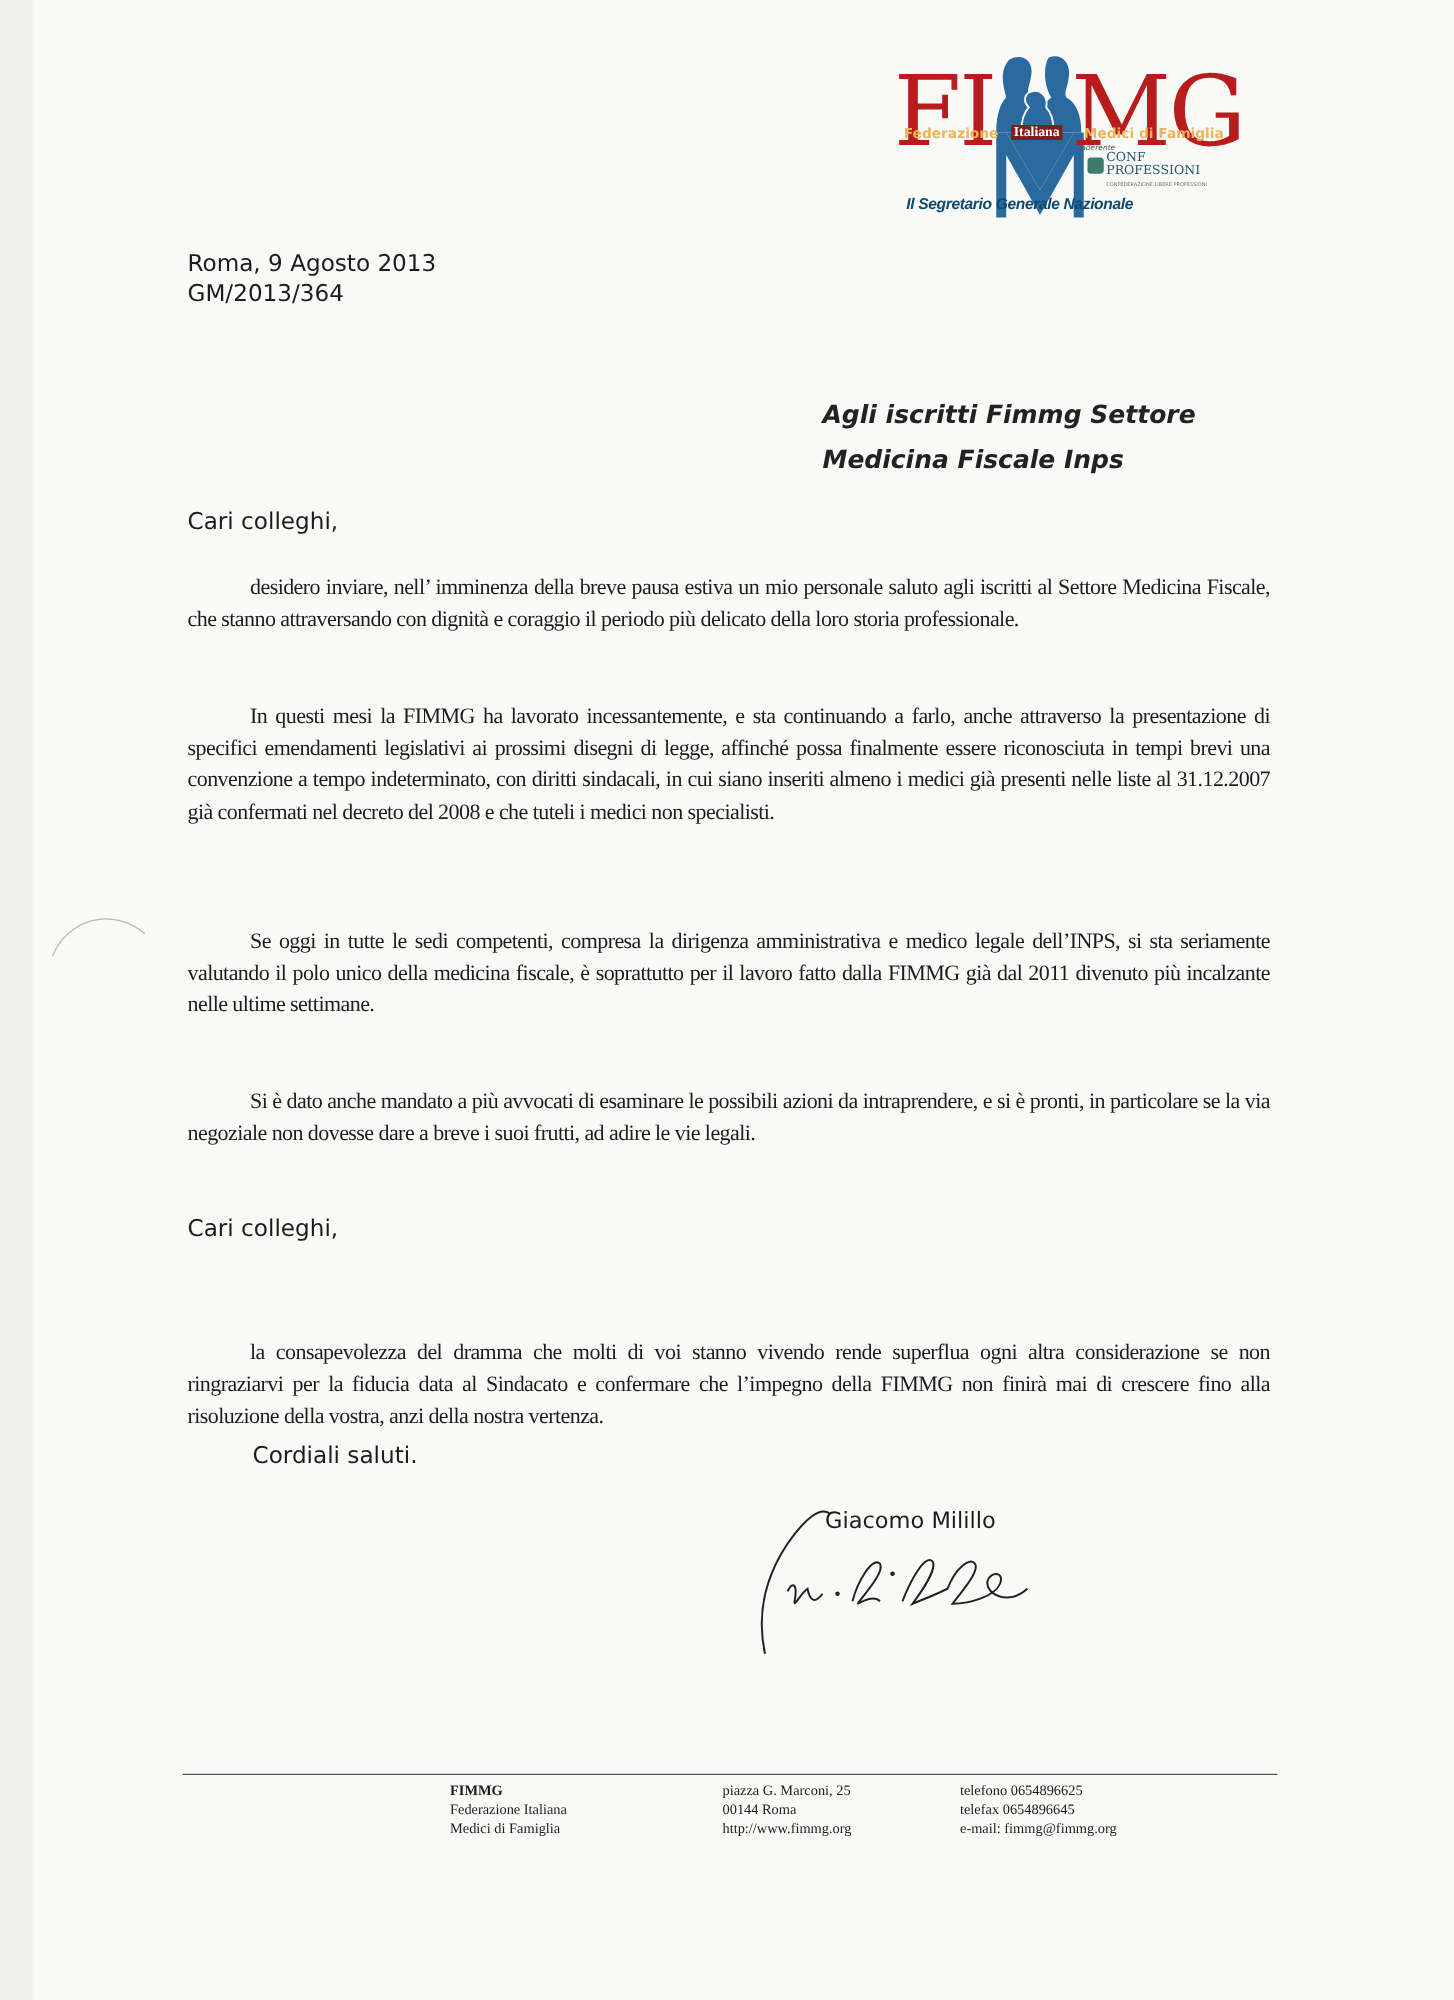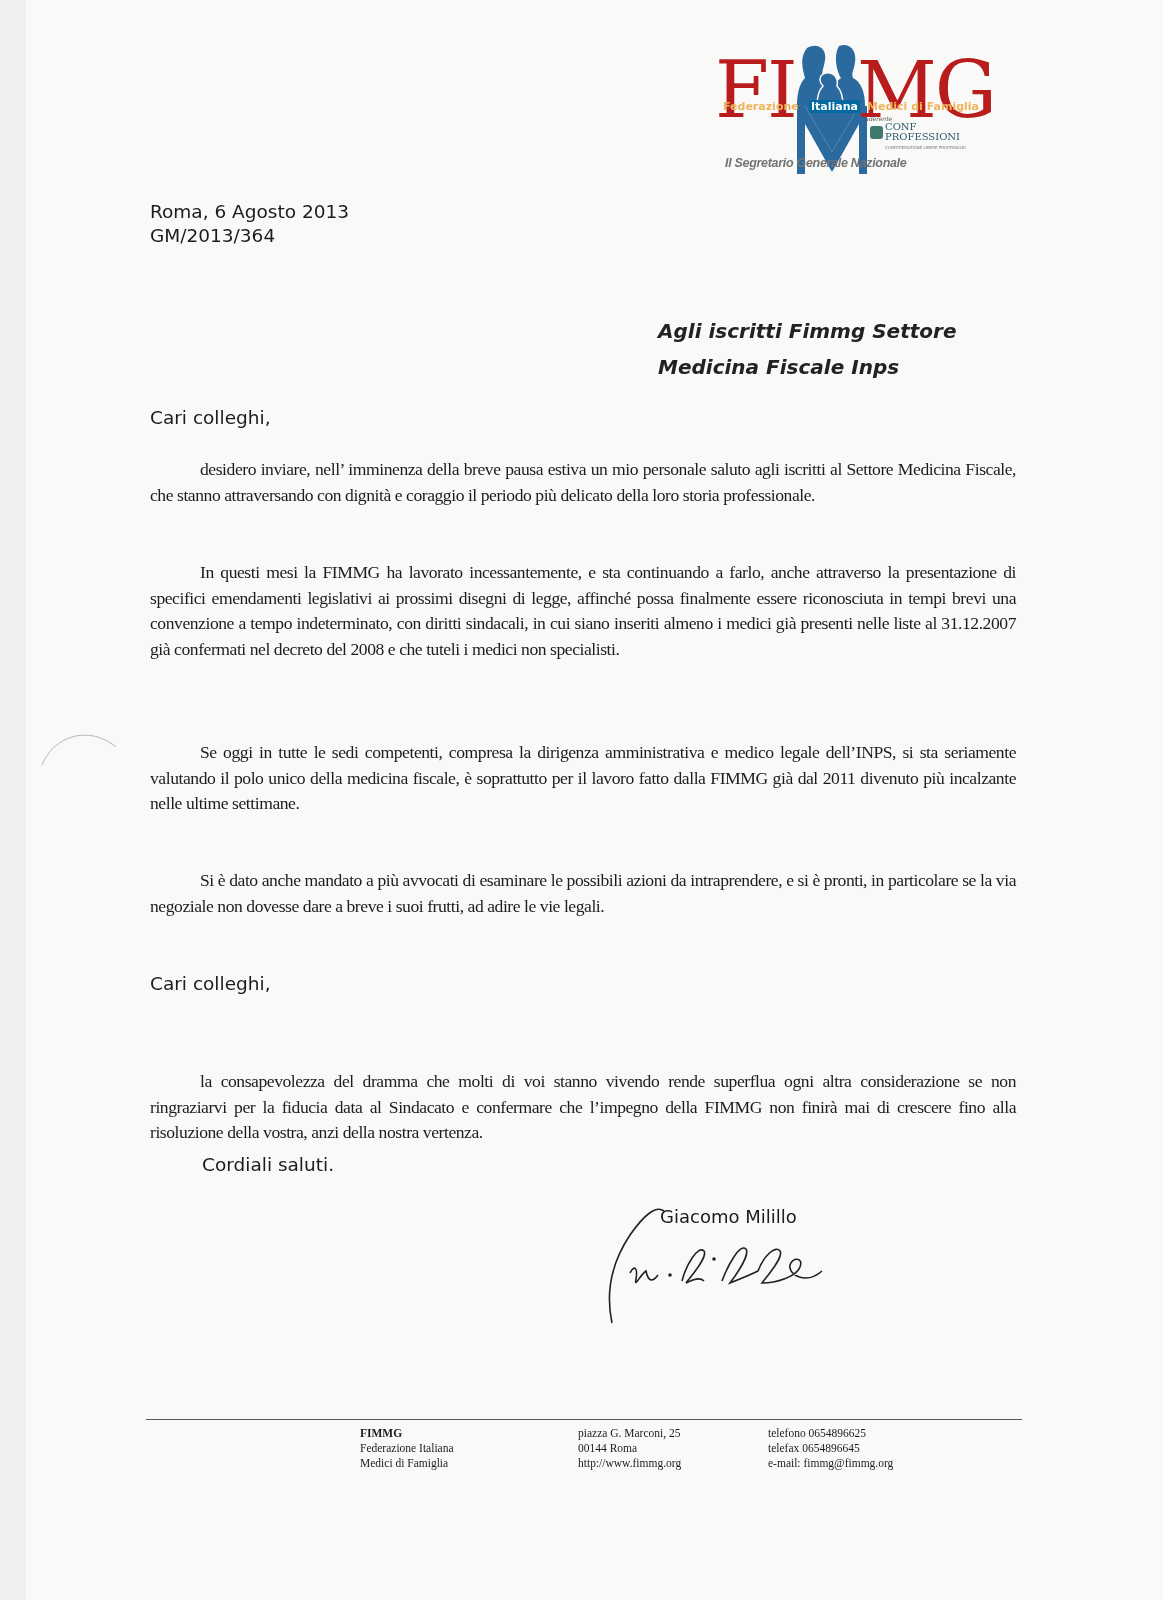--- a/index.html
+++ b/index.html
@@ -22,29 +22,29 @@
       color: #b91c1c; line-height: 80px; letter-spacing: -2px;
     }
     .logo .fi { left: 0; }
     .logo .mg { left: 142px; }
     .logo .figure { position: absolute; left: 78px; top: 6px; }
     .logo .tag {
       position: absolute; top: 62px; font-family: "DejaVu Sans", sans-serif; font-weight: bold;
       font-size: 11px; color: #eeb45d; white-space: nowrap;
     }
     .logo .tag.fed { left: 8px; }
-    .logo .tag.ital { left: 94px; color: #ffffff; background: #0369a1; padding: 0 2px; }
+    .logo .tag.ital { left: 94px; color: #ffffff; background: #7f1d1d; padding: 0 2px; font-family: Liberation Serif, serif; }
     .logo .tag.med { left: 152px; }
     .logo .aderente { position: absolute; left: 150px; top: 77px; font-size: 6px; color: #555; font-style: italic; }
     .logo .conf-badge { position: absolute; left: 155px; top: 88px; width: 13px; height: 13px; background: #3e7a6e; border-radius: 3px; }
     .logo .conf { position: absolute; left: 170px; top: 84px; font-family: "DejaVu Serif", serif; font-size: 10px; color: #2a5a6e; line-height: 10px; }
     .logo .conf-sub { position: absolute; left: 170px; top: 107px; font-size: 4px; color: #777; }
     .logo .secretary {
       position: absolute; left: 10px; top: 118px; font-family: "Liberation Sans", sans-serif;
-      font-style: italic; font-weight: bold; font-size: 12.5px; color: #737373; white-space: nowrap; letter-spacing: -0.3px;
+      font-style: italic; font-weight: bold; font-size: 12.5px; color: #0c4a6e; white-space: nowrap; letter-spacing: -0.3px;
     }
 
     .txt { position: absolute; font-family: "DejaVu Sans", sans-serif; font-size: 18.5px; line-height: 24px; color: #1c1c1c; }
     .ref { left: 150px; top: 200px; }
     .recipient {
       left: 658px; top: 277px; font-weight: bold; font-style: italic; font-size: 20px; line-height: 36px;
       color: #222;
       margin-top: 36px;
     }
     .salutation { left: 150px; top: 406px; }
@@ -102,21 +102,21 @@
   <span class="conf-badge"></span>
   <span class="conf">
     <span class="fl">CONF</span>
     <span class="fl">PROFESSIONI</span>
   </span>
   <span class="conf-sub">CONFEDERAZIONE LIBERE PROFESSIONI</span>
   <span class="secretary">Il Segretario Generale Nazionale</span>
 </div>
 
 <div class="txt ref">
-  <span class="fl">Roma, 6 Agosto 2013</span>
+  <span class="fl">Roma, 9 Agosto 2013</span>
   <span class="fl">GM/2013/364</span>
 </div>
 
 <div class="txt recipient">
   <span class="fl">Agli iscritti Fimmg Settore</span>
   <span class="fl">Medicina Fiscale Inps</span>
 </div>
 
 <div class="txt salutation">Cari colleghi,</div>
 

